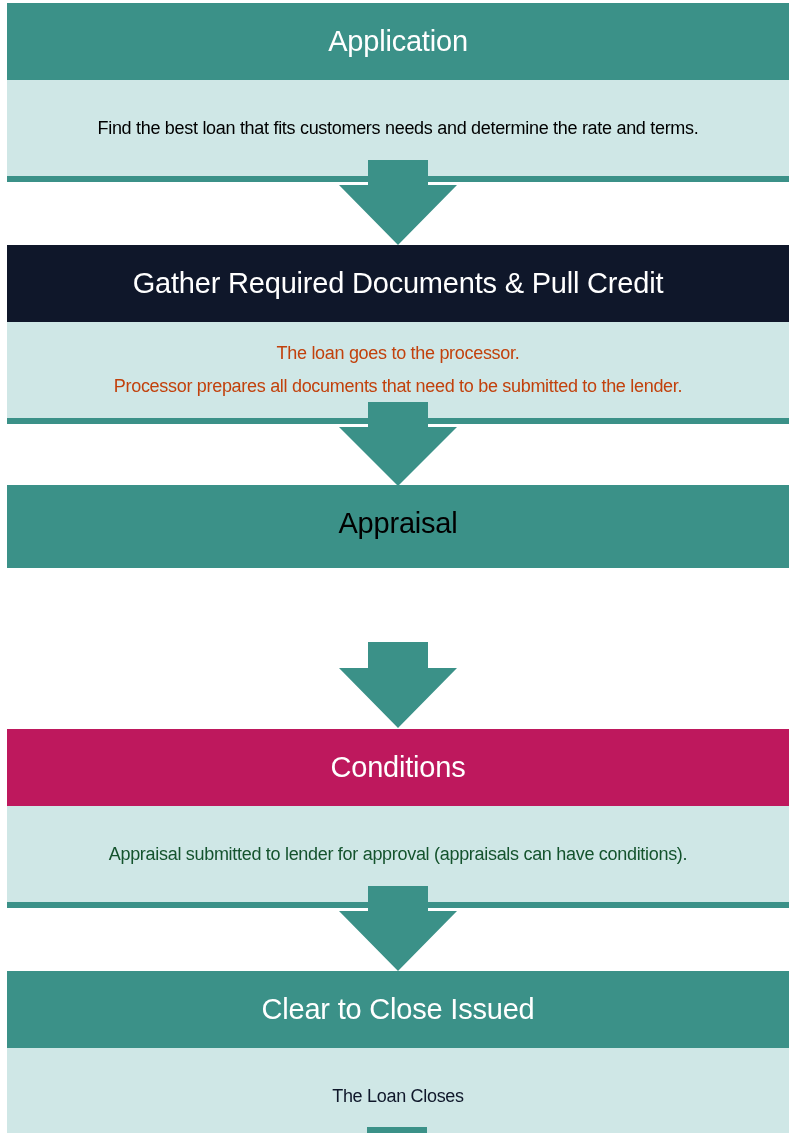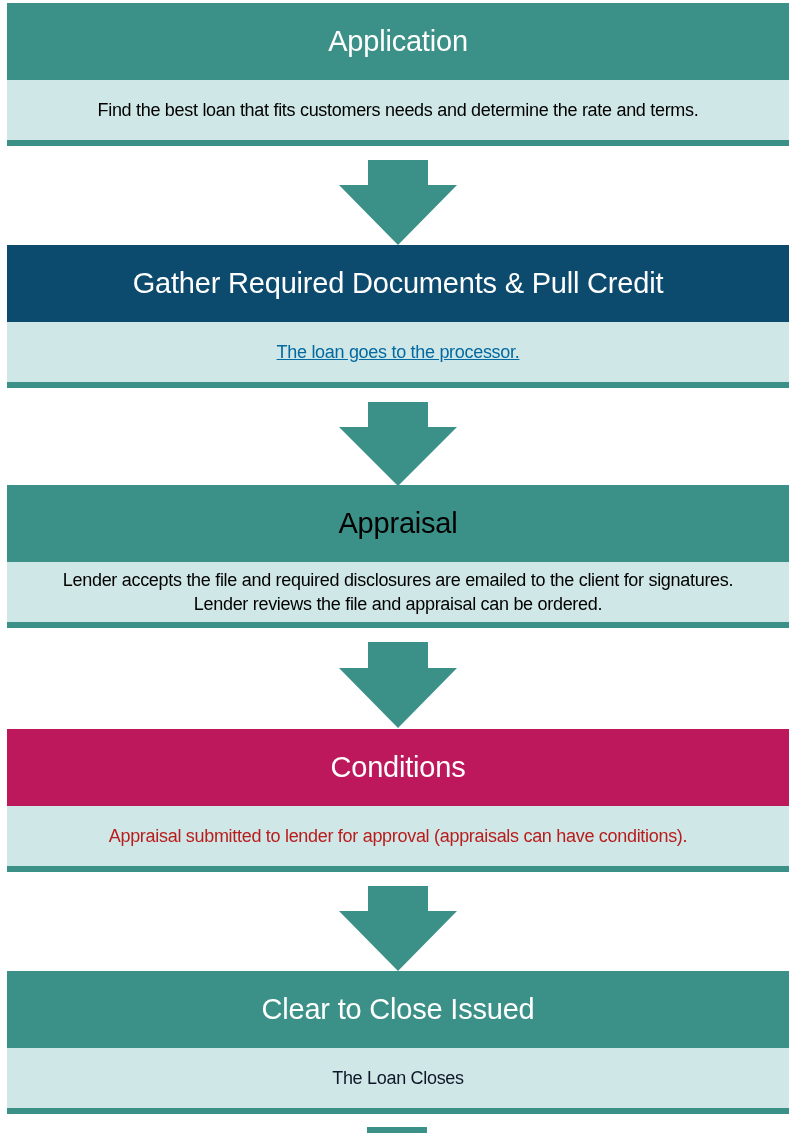--- a/index.html
+++ b/index.html
@@ -24,21 +24,21 @@
       height: 77px;
       background: #3b9188;
       color: #ffffff;
       display: flex;
       align-items: center;
       justify-content: center;
       font-size: 29px;
       letter-spacing: -0.2px;
     }
     .step-body {
-      height: 60px;
+      height: 96px;
       background: #cfe7e6;
       color: #000000;
       display: flex;
       flex-direction: column;
       align-items: center;
       justify-content: center;
       text-align: center;
       font-size: 18px;
       line-height: 24px;
       letter-spacing: -0.3px;
@@ -85,50 +85,48 @@
   <div class="step-bar" style="background: rgb(59, 145, 136);"></div>
 </div>
 
 <div class="arrow" style="top:160px;">
   <svg width="797" height="86" viewBox="0 0 797 86">
     <polygon points="368,0 428,0 428,25 457,25 398,85 339,25 368,25" fill="#3b9188"></polygon>
   </svg>
 </div>
 
 <div class="step" style="top:245px;">
-  <div class="step-header" style="background: #0c4a6e; color: rgb(255, 255, 255);">Gather Required Documents &amp; Pull Credit</div>
-  <div class="step-body spaced" style="background: rgb(207, 231, 230); color: #0369a1; text-decoration: underline;">
+  <div class="step-header" style="background: #0f172a; color: rgb(255, 255, 255);">Gather Required Documents &amp; Pull Credit</div>
+  <div class="step-body spaced" style="background: rgb(207, 231, 230); color: #c2410c;">
     <div>The loan goes to the processor.</div>
+    <div>Processor prepares all documents that need to be submitted to the lender.</div>
   </div>
   <div class="step-bar" style="background: rgb(59, 145, 136);"></div>
 </div>
 
 <div class="arrow" style="top:402px;">
   <svg width="797" height="86" viewBox="0 0 797 86">
     <polygon points="368,0 428,0 428,25 457,25 398,84 339,25 368,25" fill="#3b9188"></polygon>
   </svg>
 </div>
 
 <div class="step" style="top:485px;">
   <div class="step-header" style="background: rgb(59, 145, 136); color: #000000;">Appraisal</div>
-  <div class="step-body wrapped" style="background: rgb(207, 231, 230); color: rgb(0, 0, 0);">
-    <div>Lender accepts the file and required disclosures are emailed to the client for signatures. Lender reviews the file and appraisal can be ordered.</div>
-  </div>
   <div class="step-bar" style="background: rgb(59, 145, 136);"></div>
 </div>
 
 <div class="arrow" style="top:642px;">
   <svg width="797" height="88" viewBox="0 0 797 88">
     <polygon points="368,0 428,0 428,26 457,26 398,86 339,26 368,26" fill="#3b9188"></polygon>
   </svg>
 </div>
 
 <div class="step" style="top:729px;">
   <div class="step-header" style="background: #be185d; color: rgb(255, 255, 255);">Conditions</div>
-  <div class="step-body" style="background: rgb(207, 231, 230); color: #b91c1c;">
+  <div class="step-body" style="background: rgb(207, 231, 230); color: #14532d;">
     <div>Appraisal submitted to lender for approval (appraisals can have conditions).</div>
   </div>
   <div class="step-bar" style="background: rgb(59, 145, 136);"></div>
 </div>
 
 <div class="arrow" style="top:886px;">
   <svg width="797" height="86" viewBox="0 0 797 86">
     <polygon points="368,0 428,0 428,25 457,25 398,85 339,25 368,25" fill="#3b9188"></polygon>
   </svg>
 </div>

